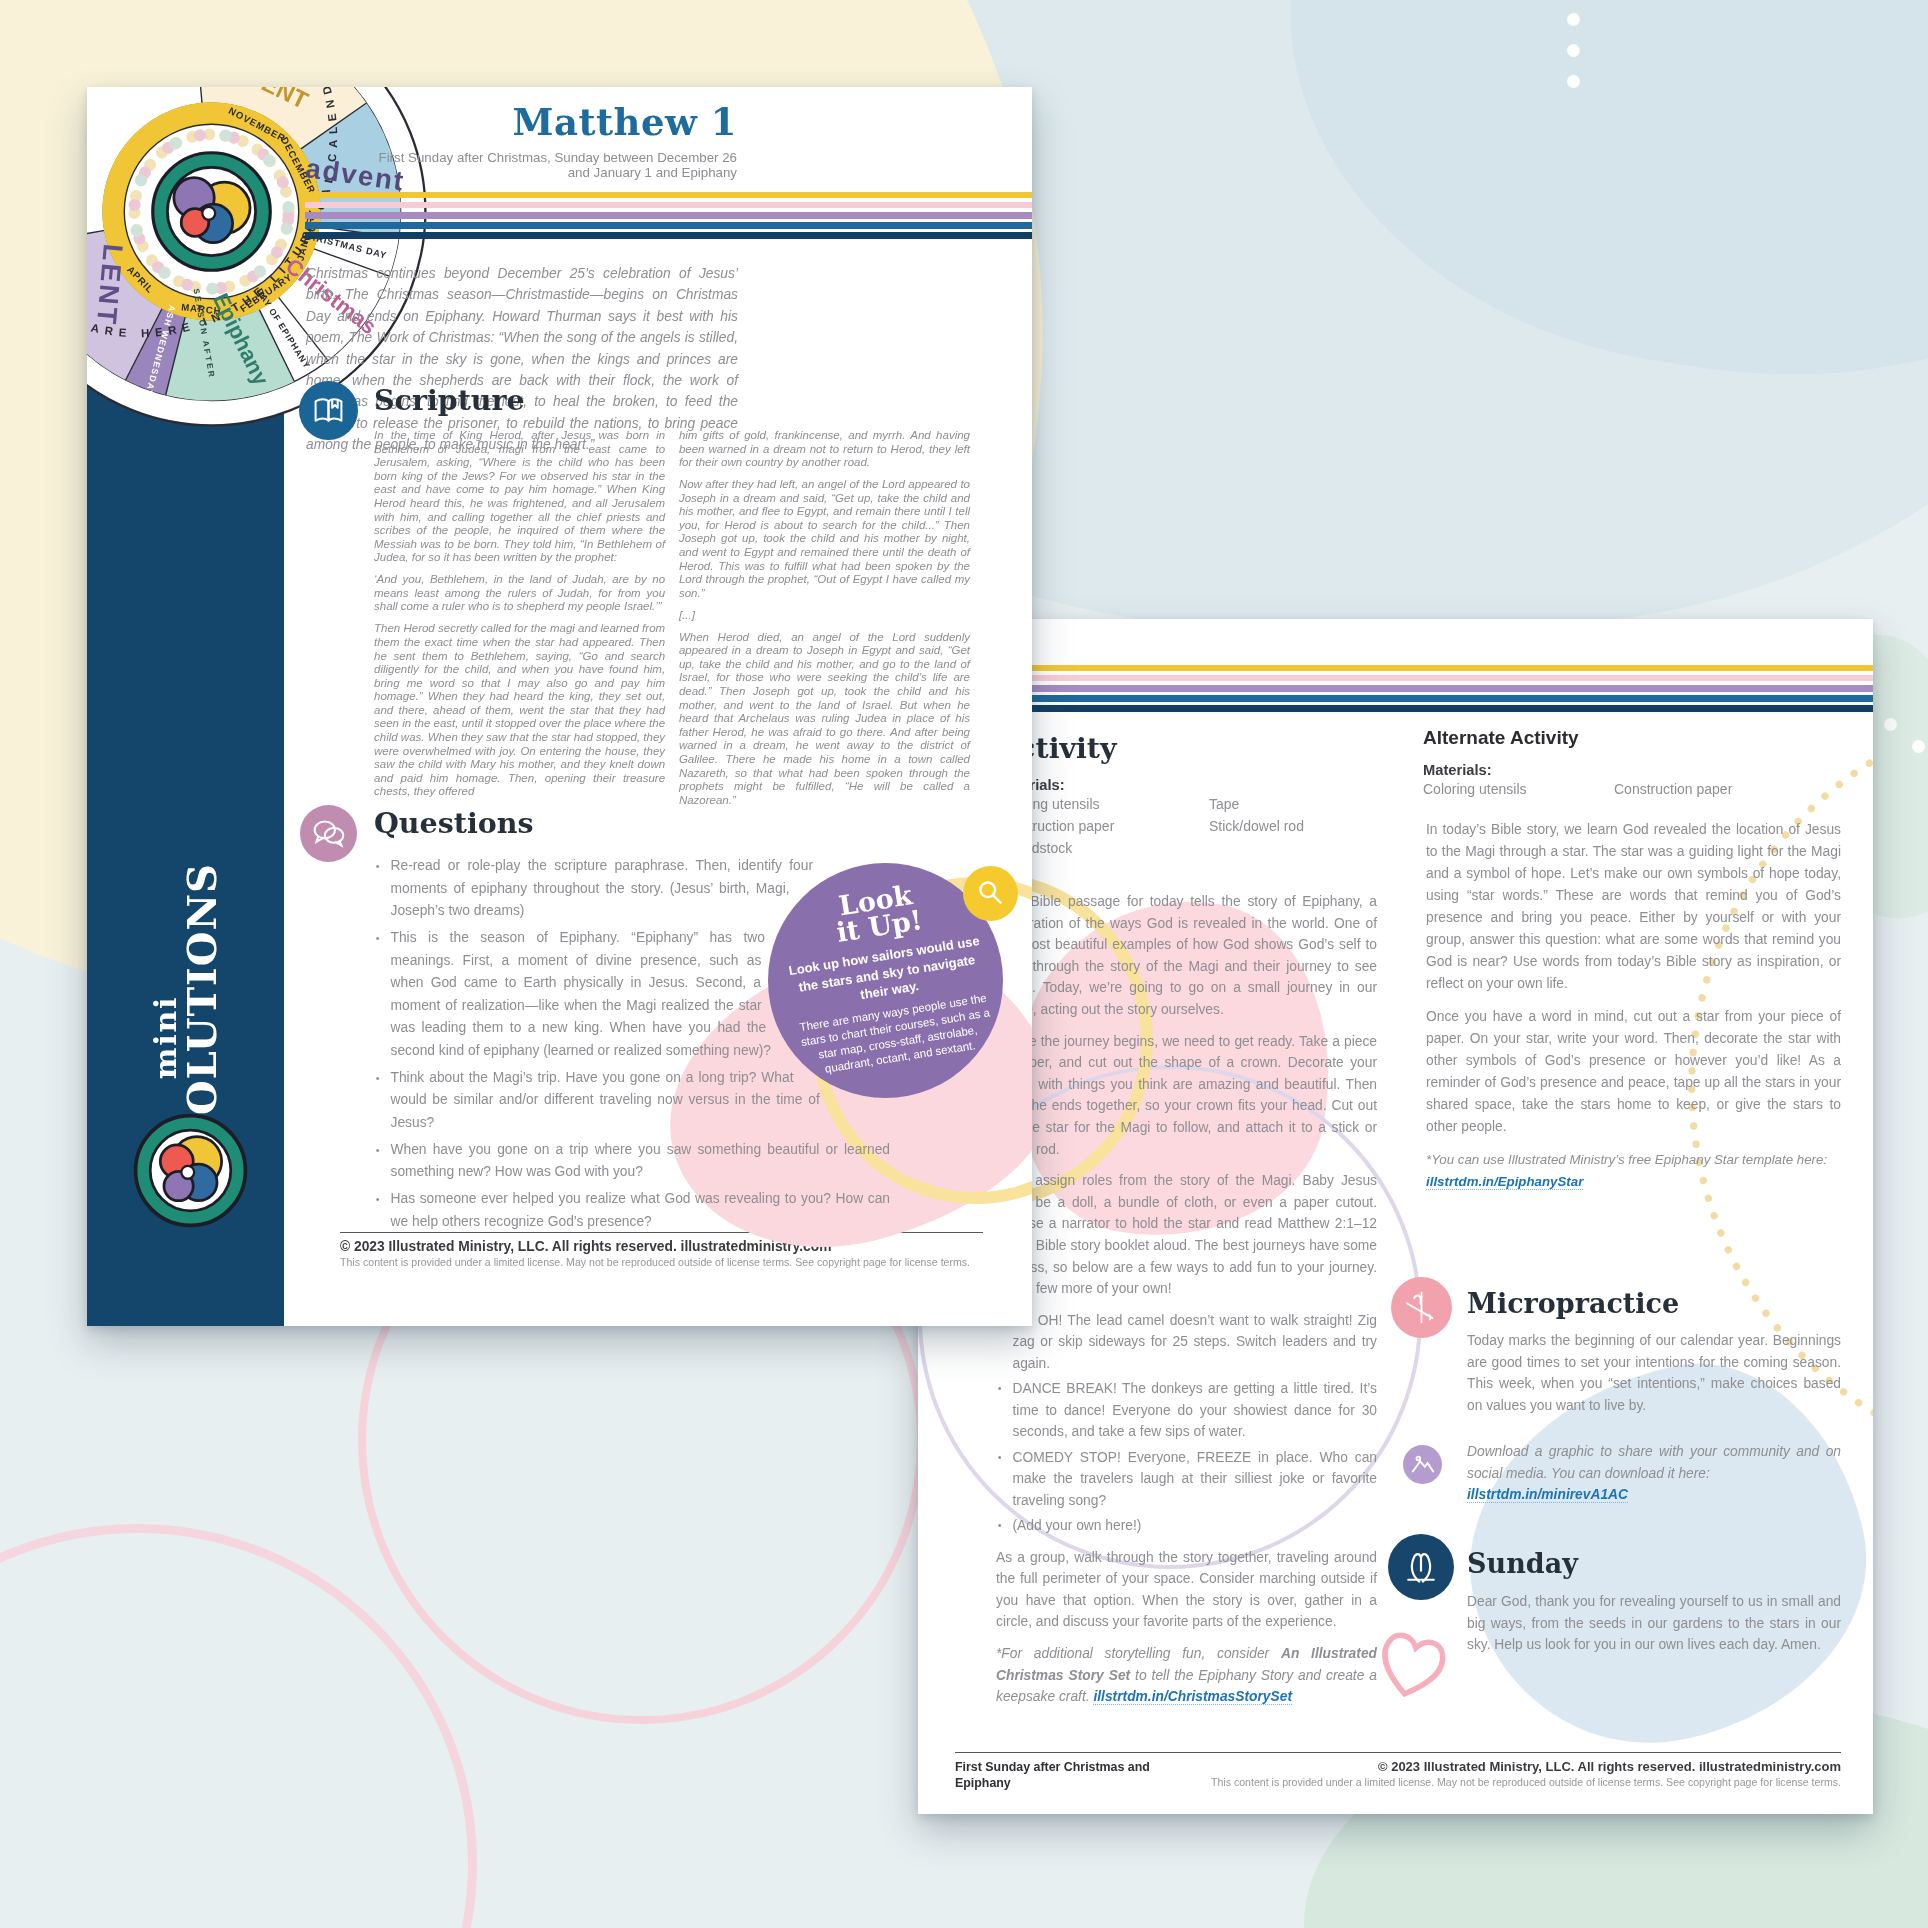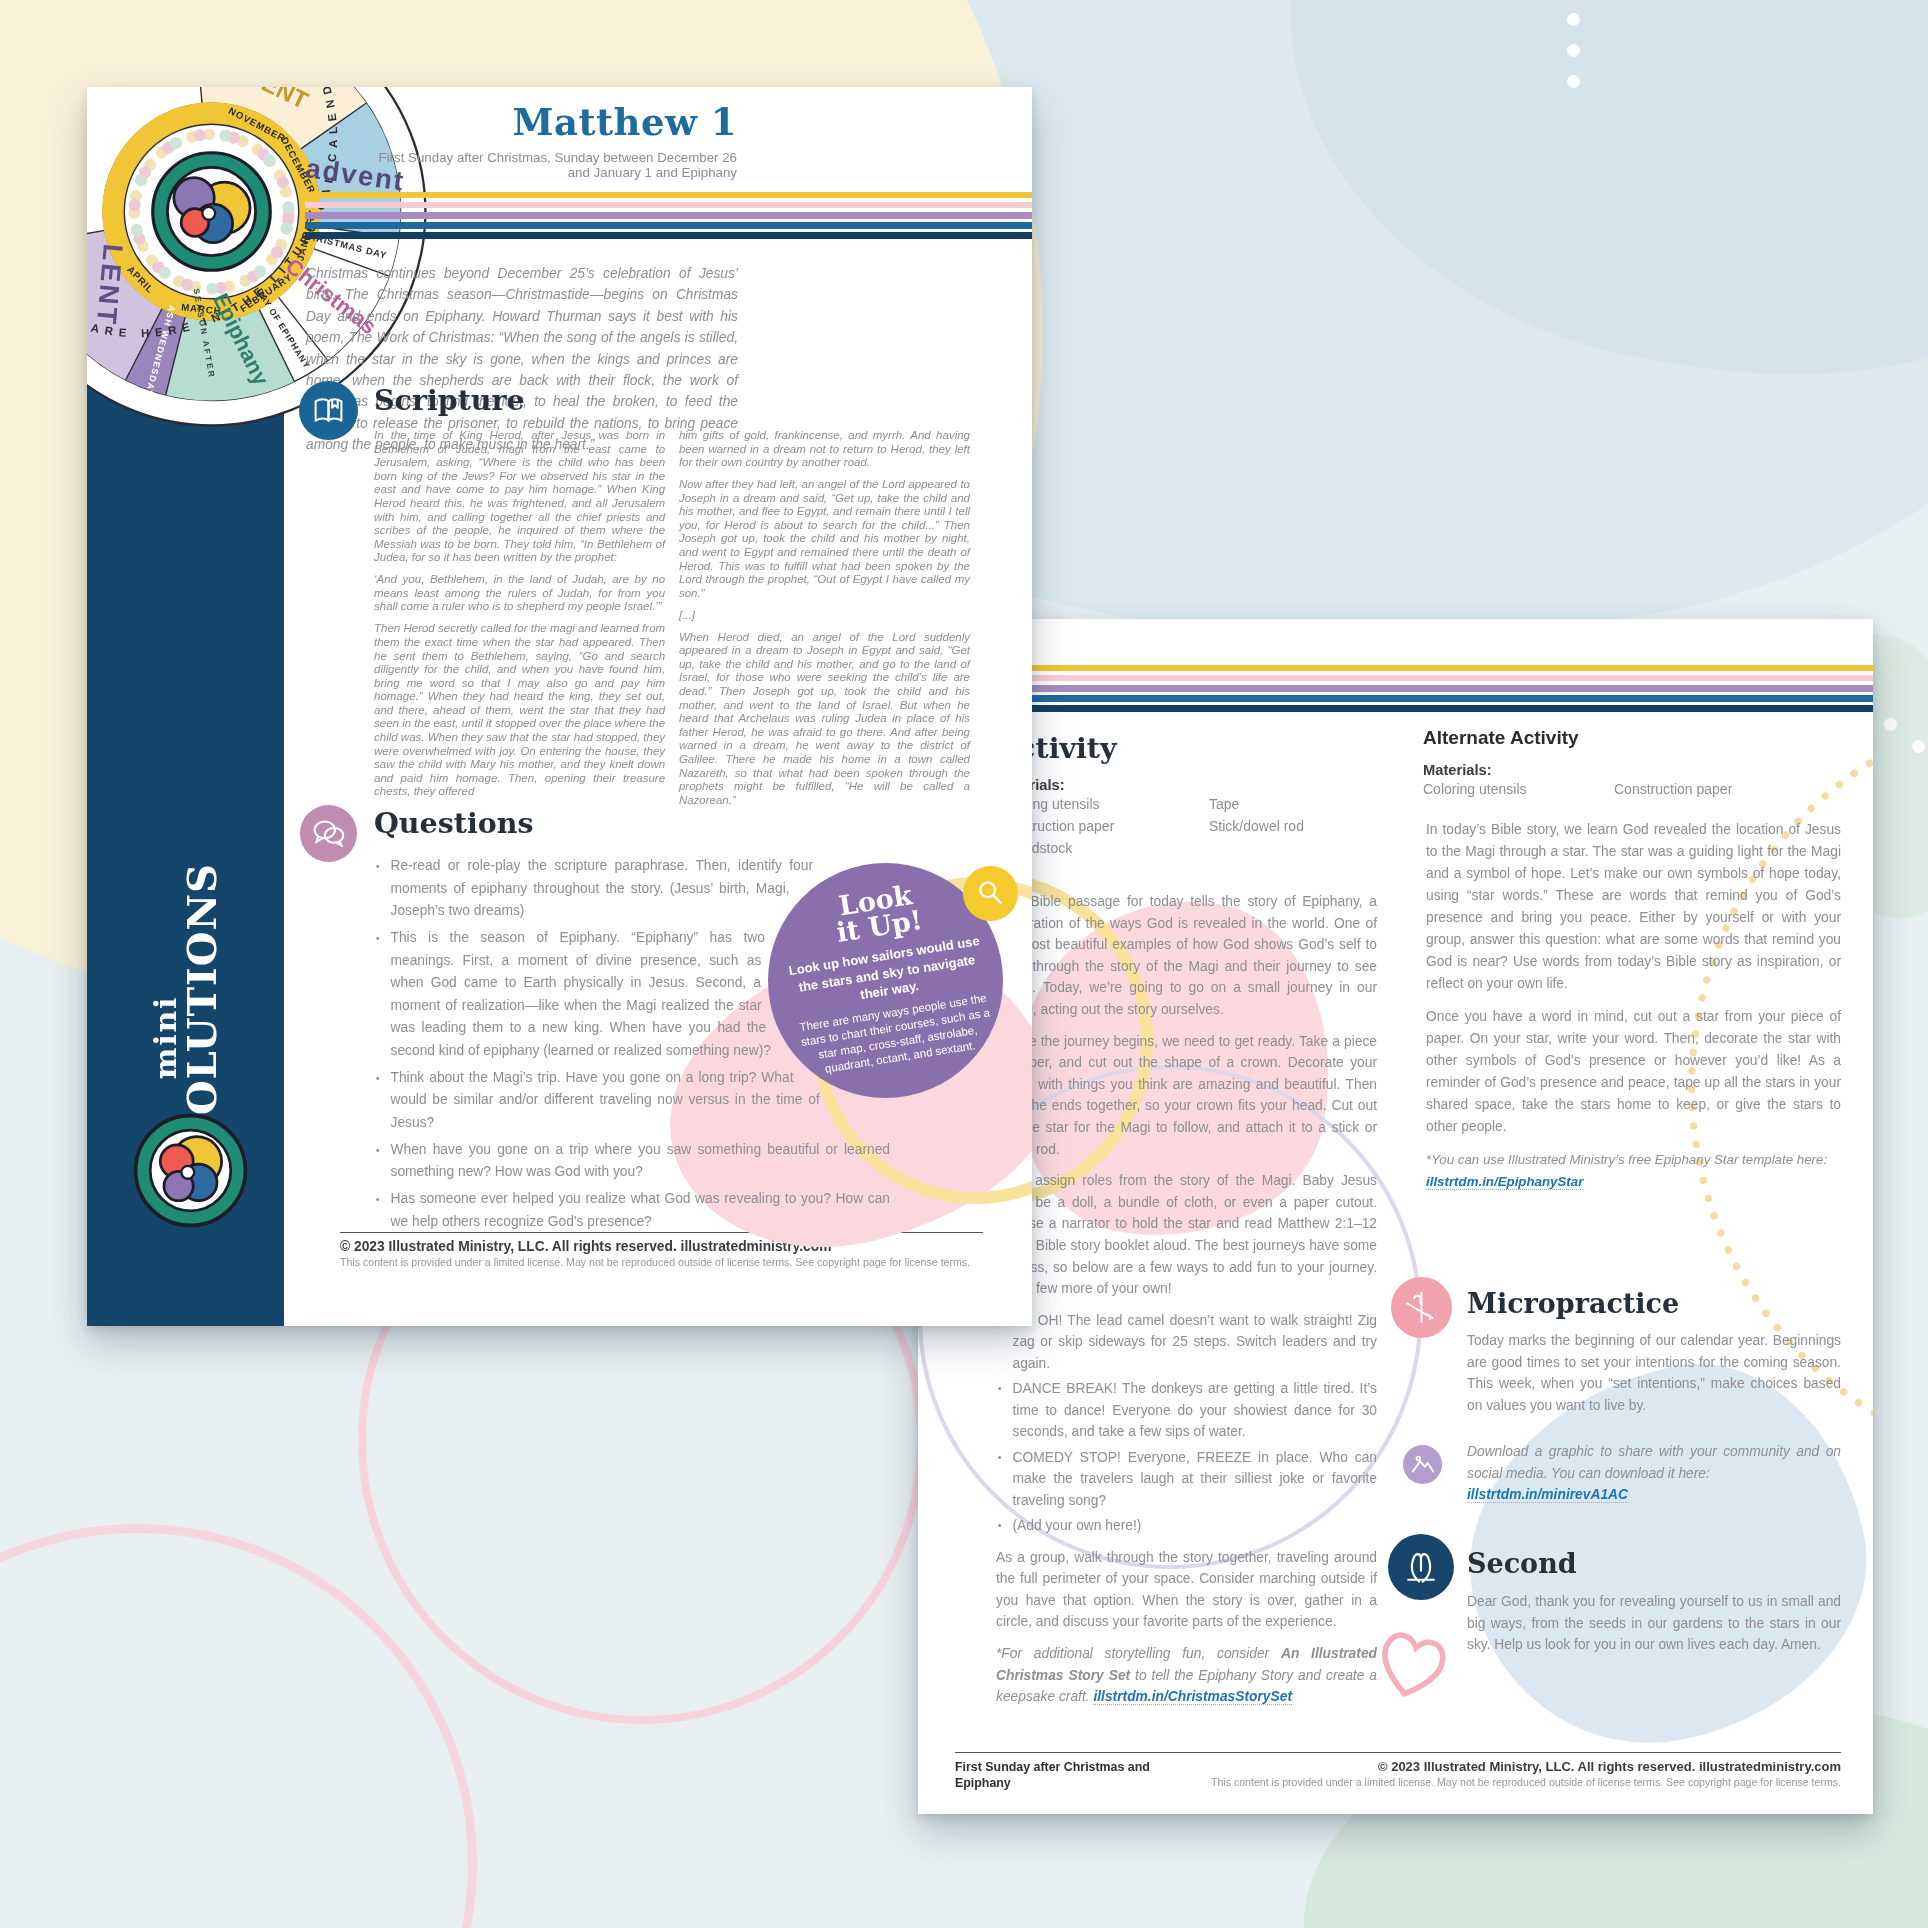--- a/index.html
+++ b/index.html
@@ -209,21 +209,21 @@
       <span class="link">illstrtdm.in/minirevA1AC</span>
     </div>
 
     <div class="abs icon-circle" style="left:470px;top:915px;width:66px;height:66px;background:#17456b;z-index:3">
       <svg width="40" height="40" viewBox="0 0 44 44" fill="none" stroke="#fff" stroke-width="2.4" stroke-linecap="round">
         <path d="M20 38 C12 32 10 22 14 12 C16 7 21 6 22 12 L22 26"></path>
         <path d="M24 38 C32 32 34 22 30 12 C28 7 23 6 22 12"></path>
         <path d="M8 36 L36 36"></path>
       </svg>
     </div>
-    <div class="abs serifh rc-h p2col" style="left:549px;top:929px">Second</div>
+    <div class="abs serifh rc-h p2col" style="left:549px;top:929px">Sunday</div>
     <div class="abs rc-body" style="left:549px;top:972px">Dear God, thank you for revealing yourself to us in small and big ways, from the seeds in our gardens to the stars in our sky. Help us look for you in our own lives each day. Amen.</div>
 
     <div class="abs p2-footer">
       <div class="f2l">
         <div>First Sunday after Christmas and</div>
         <div>Epiphany</div>
       </div>
       <div class="f2r">
         <div class="foot-b">© 2023 Illustrated Ministry, LLC. All rights reserved. illustratedministry.com</div>
         <div class="foot-s">This content is provided under a limited license. May not be reproduced outside of license terms. See copyright page for license terms.</div>

